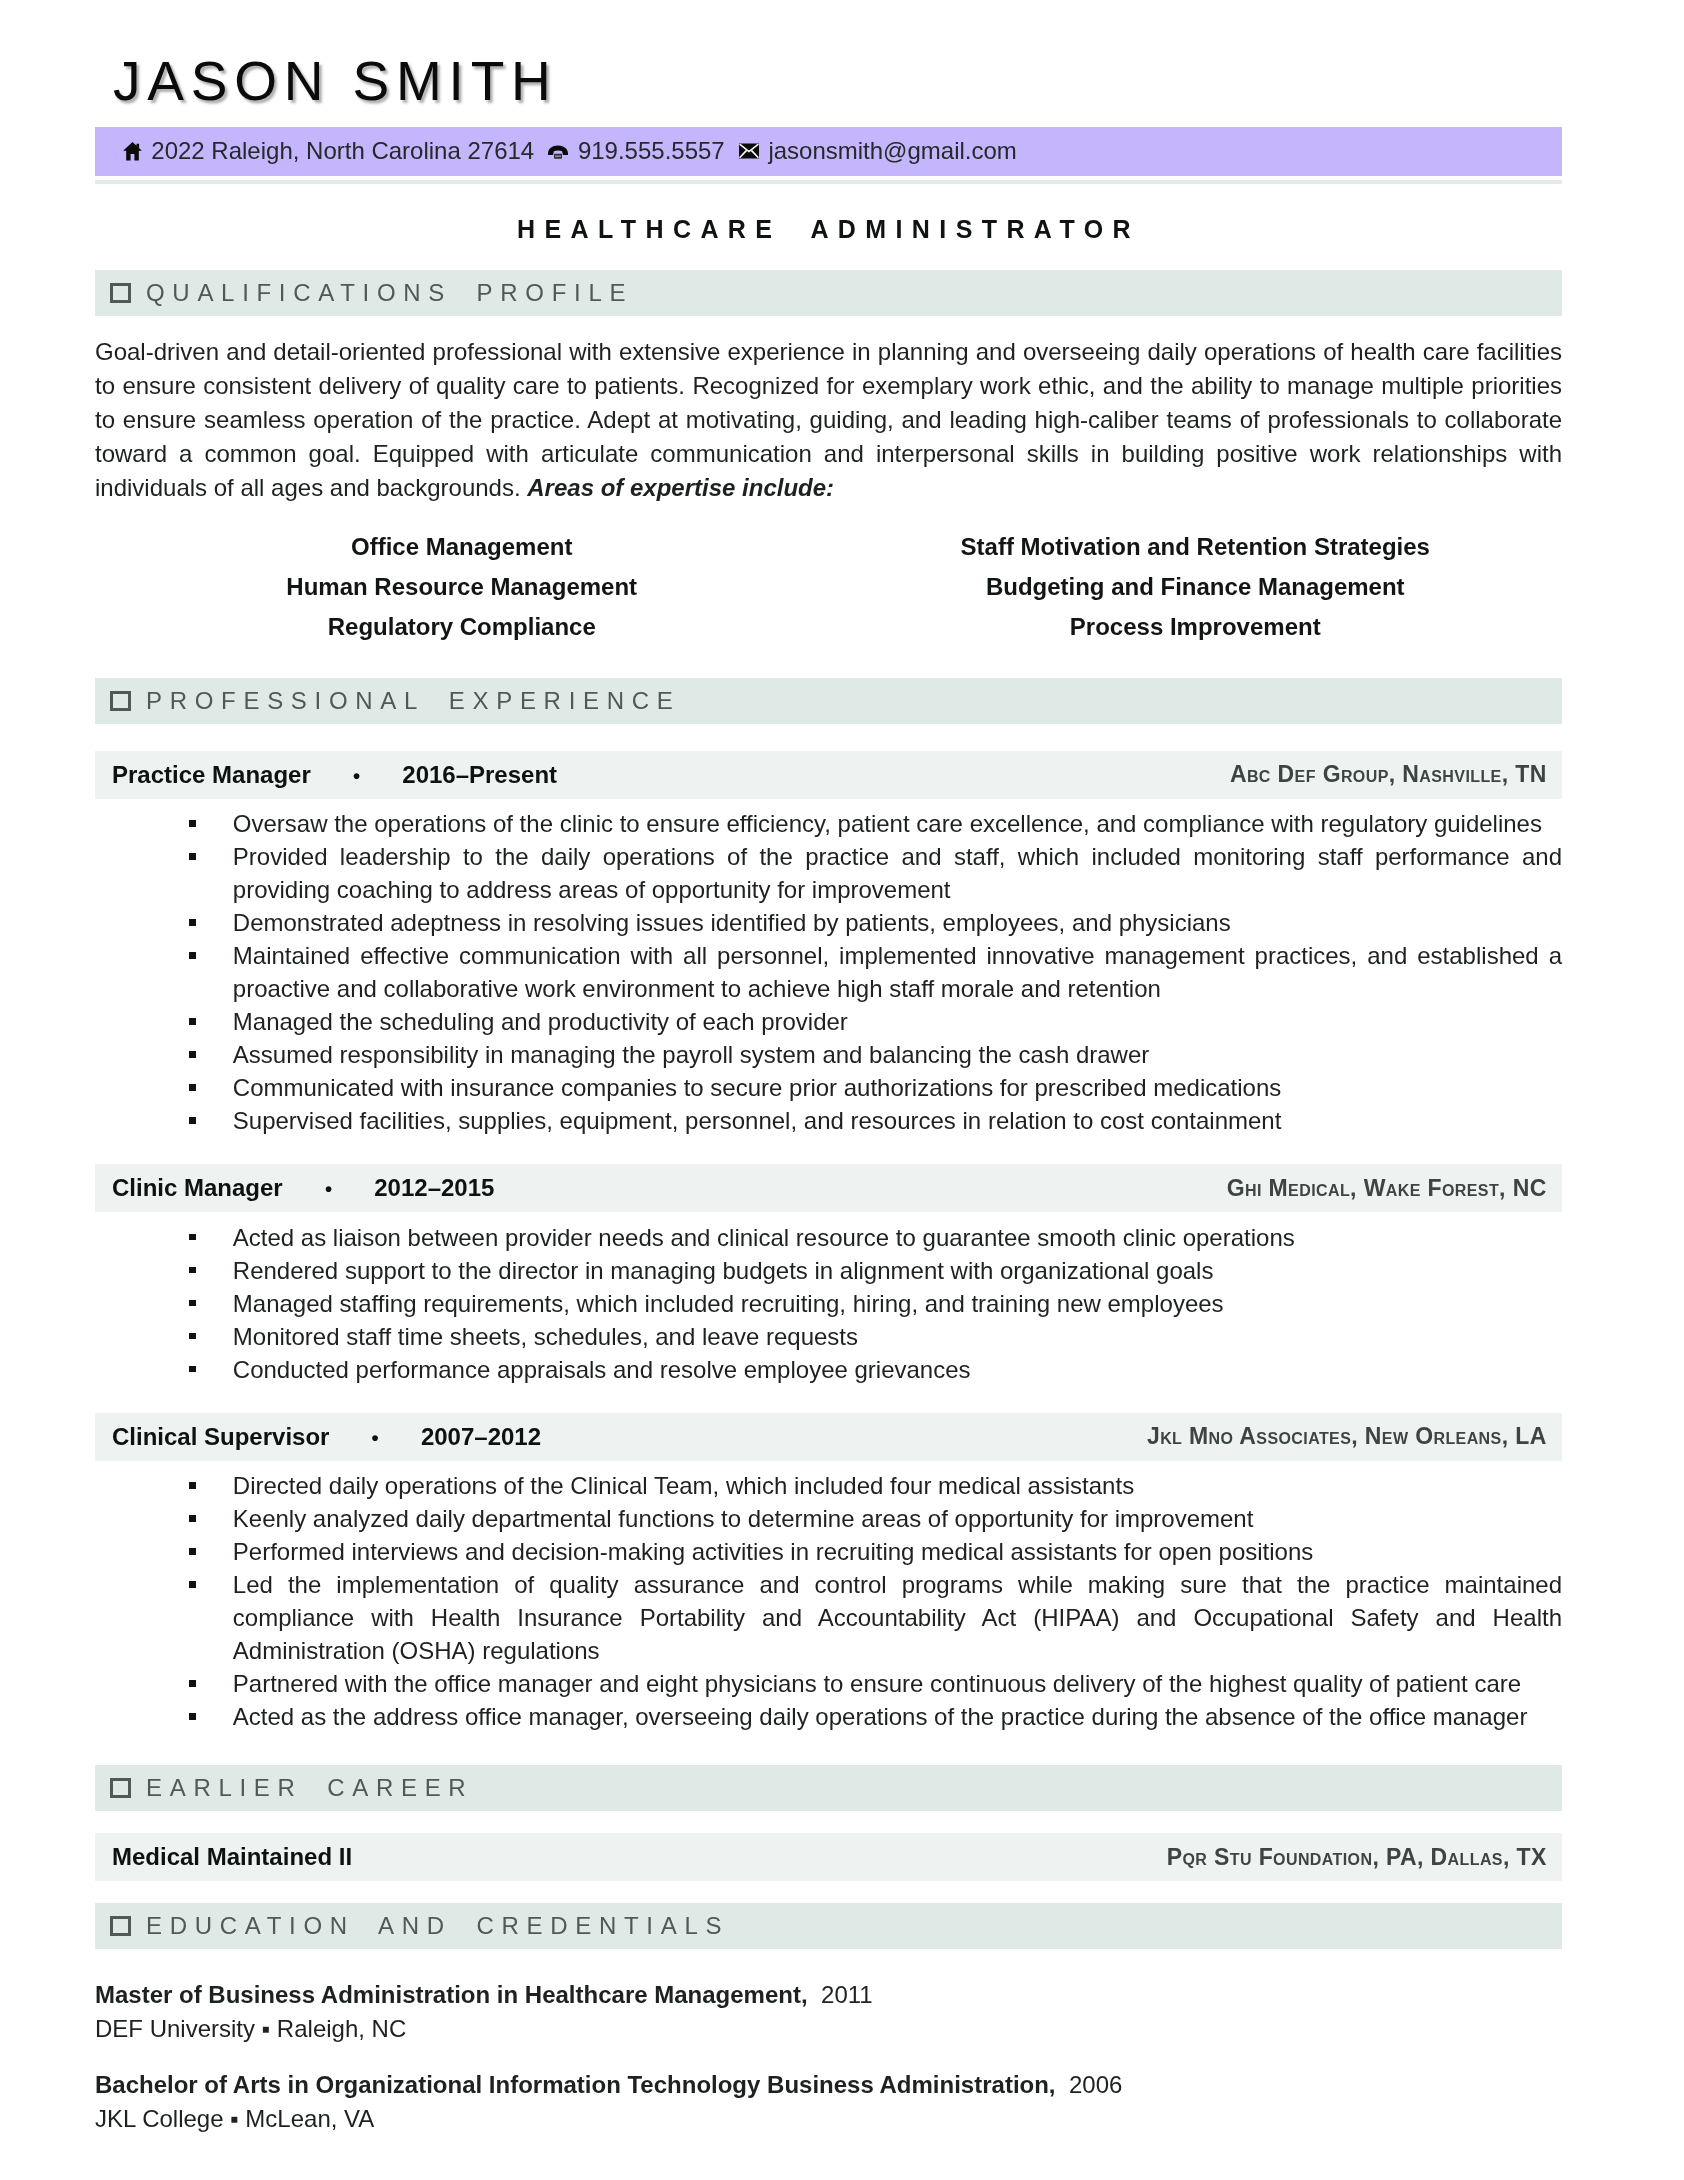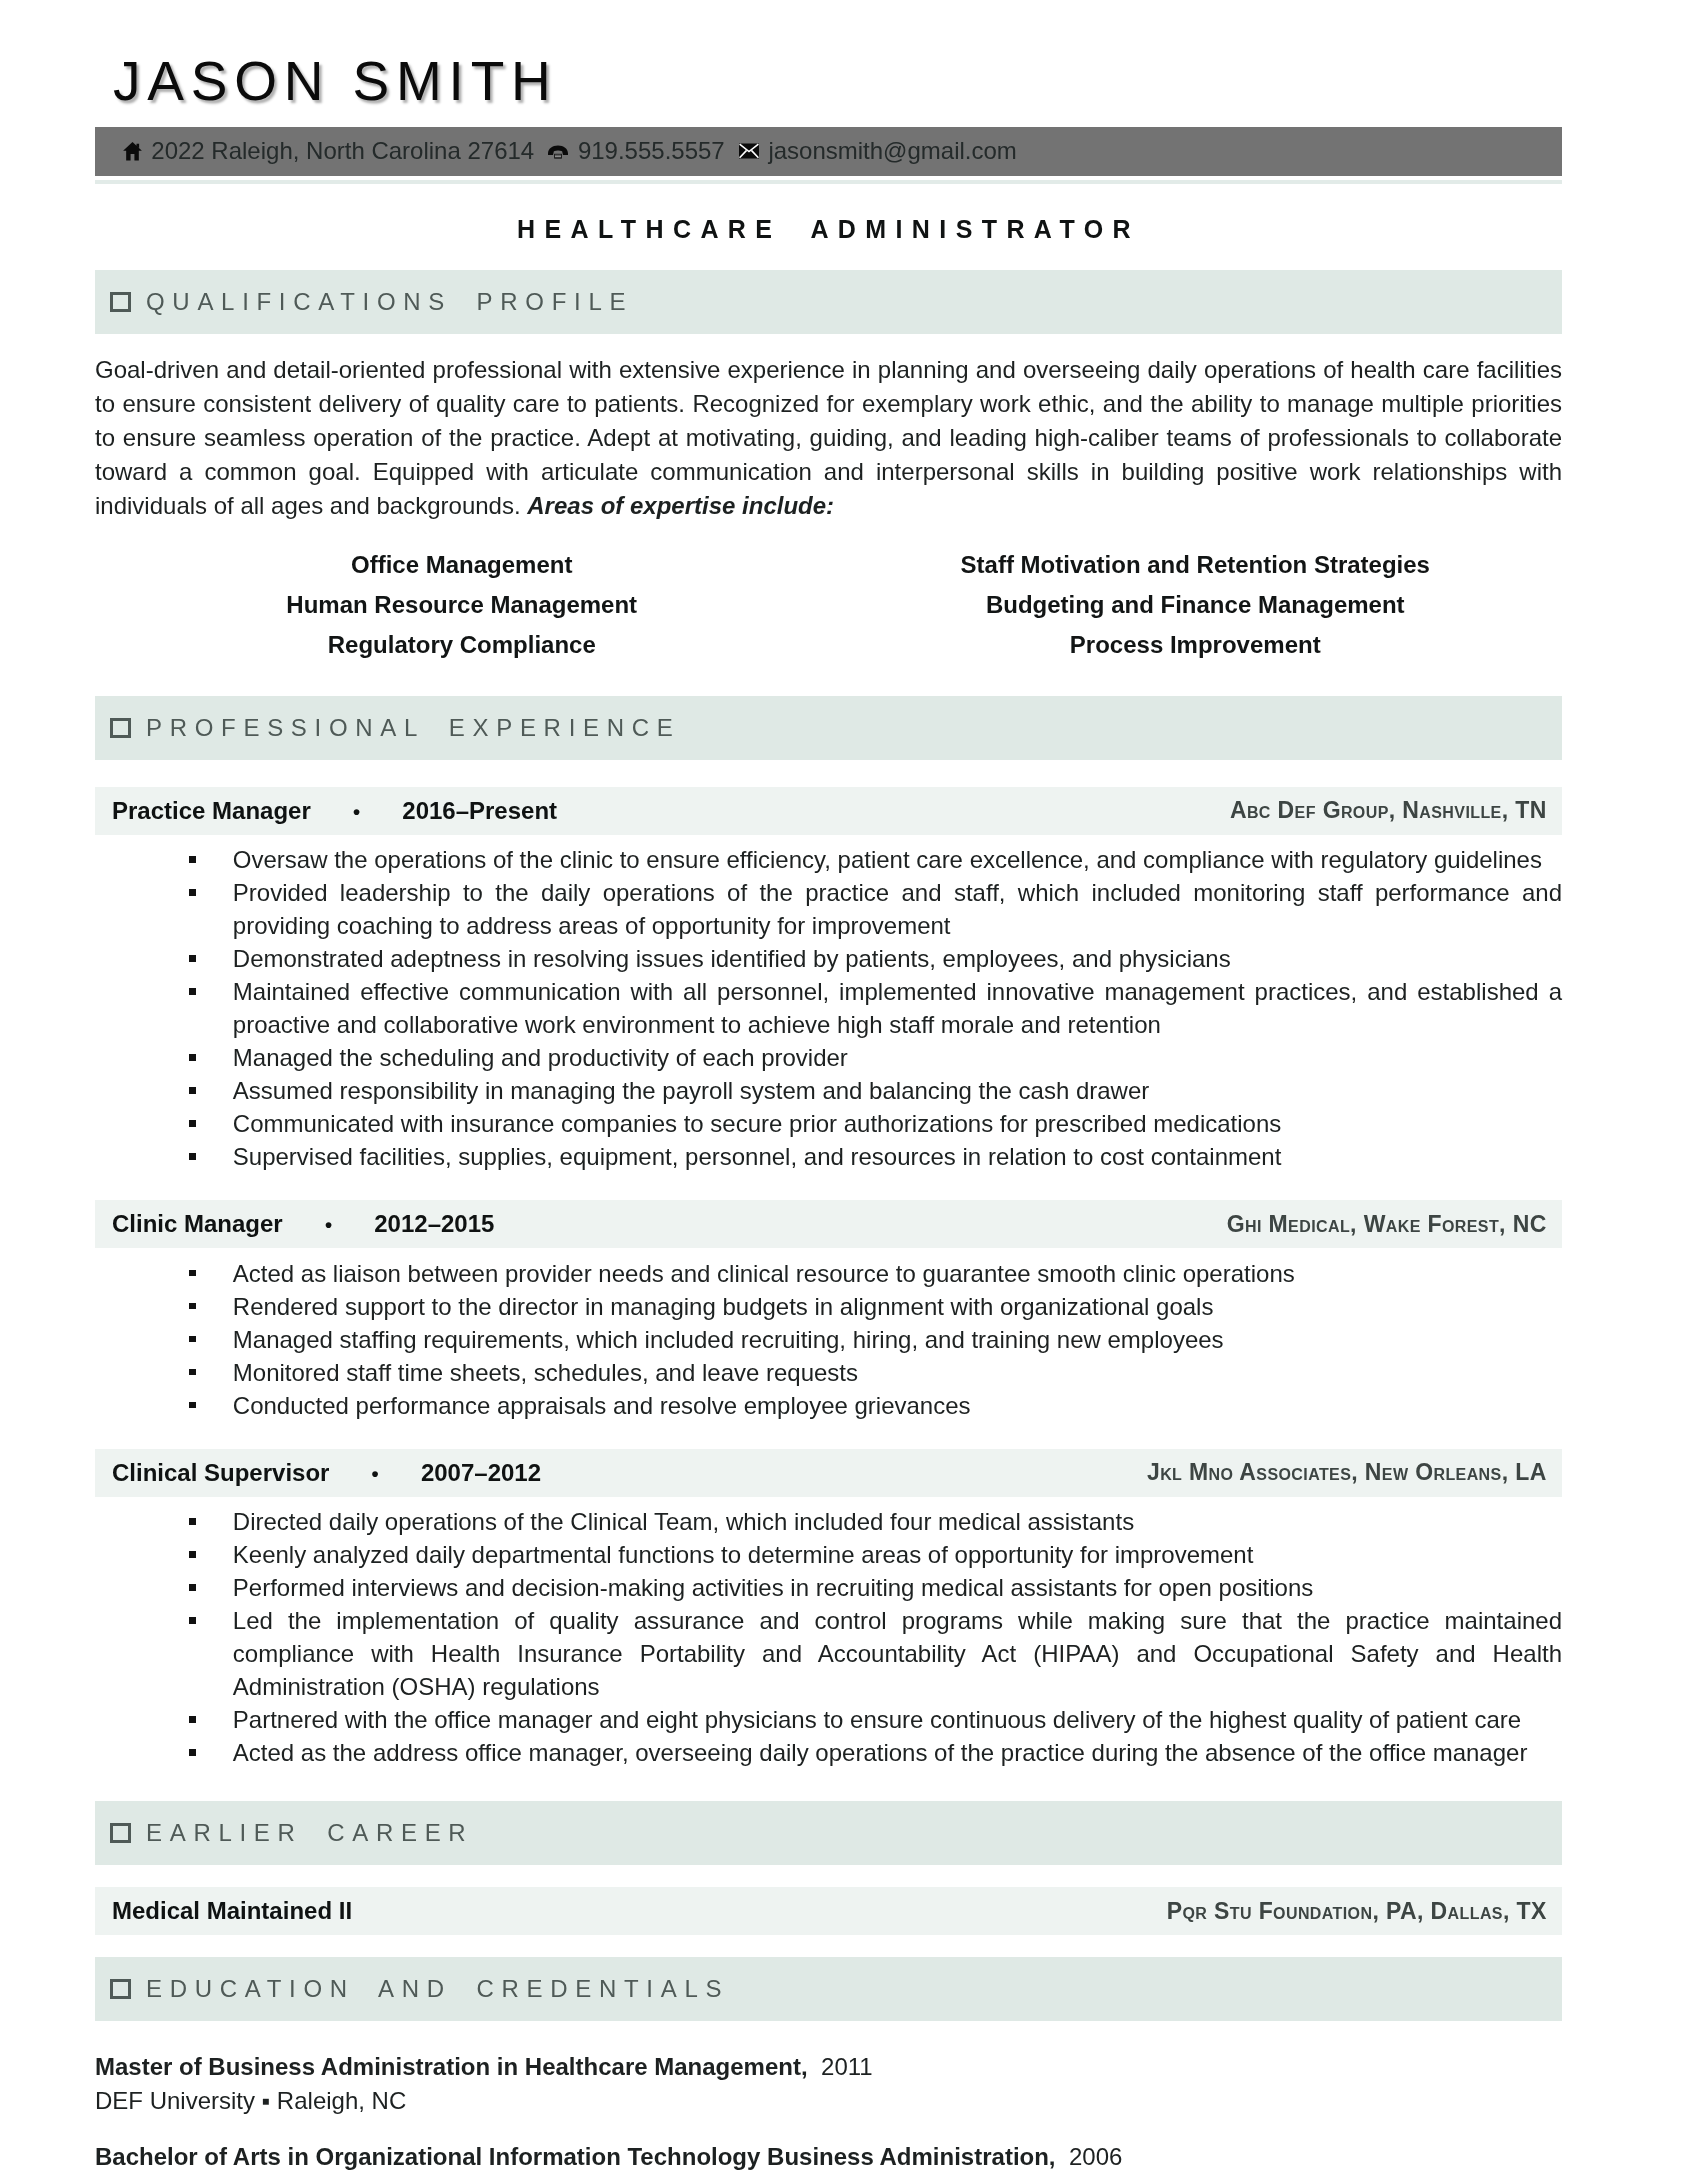--- a/index.html
+++ b/index.html
@@ -11,38 +11,38 @@
   }
   .page { padding:0 123px 0 95px; }
 
   
   .name {
     margin-top:49px; margin-left:18px;
     font-size:55px; font-weight:400; letter-spacing:6.8px; color:#0b0b0b;
     text-shadow:2.6px 2.6px 2.6px rgba(0,0,0,0.32);
   }
   .contact-bar {
-    margin-top:13.6px; height:49px; background:#737373;
+    margin-top:13.6px; height:49px; background:#c4b5fd;
     display:flex; align-items:center; padding-left:25.6px;
     font-size:24px; color:#242a2a;
   }
   .contact-item { display:flex; align-items:center; margin-right:12px; }
   .contact-item svg { margin-right:7.7px; display:block; }
   .contact-rule-gap { height:4.3px; background:#ffffff; }
   .contact-rule { height:4.3px; background:#e2ebe8; }
 
   .headline {
     margin-top:31px; text-align:center;
     font-size:25px; font-weight:bold; color:#101313;
     letter-spacing:9.4px; word-spacing:13.6px;
   }
 
   
   .section-bar {
-    margin-top:25.6px; height:64px; background:#dfe9e5;
+    margin-top:25.6px; height:46px; background:#dfe9e5;
     display:flex; align-items:center; padding-left:15.3px;
     font-size:24px; color:#4f5a57; letter-spacing:7.7px; word-spacing:10.2px;
   }
   .section-square {
     width:20.4px; height:20.4px; border:3.4px solid #4f5a57;
     margin-right:15.3px; flex:0 0 auto;
   }
 
   
   .summary {

